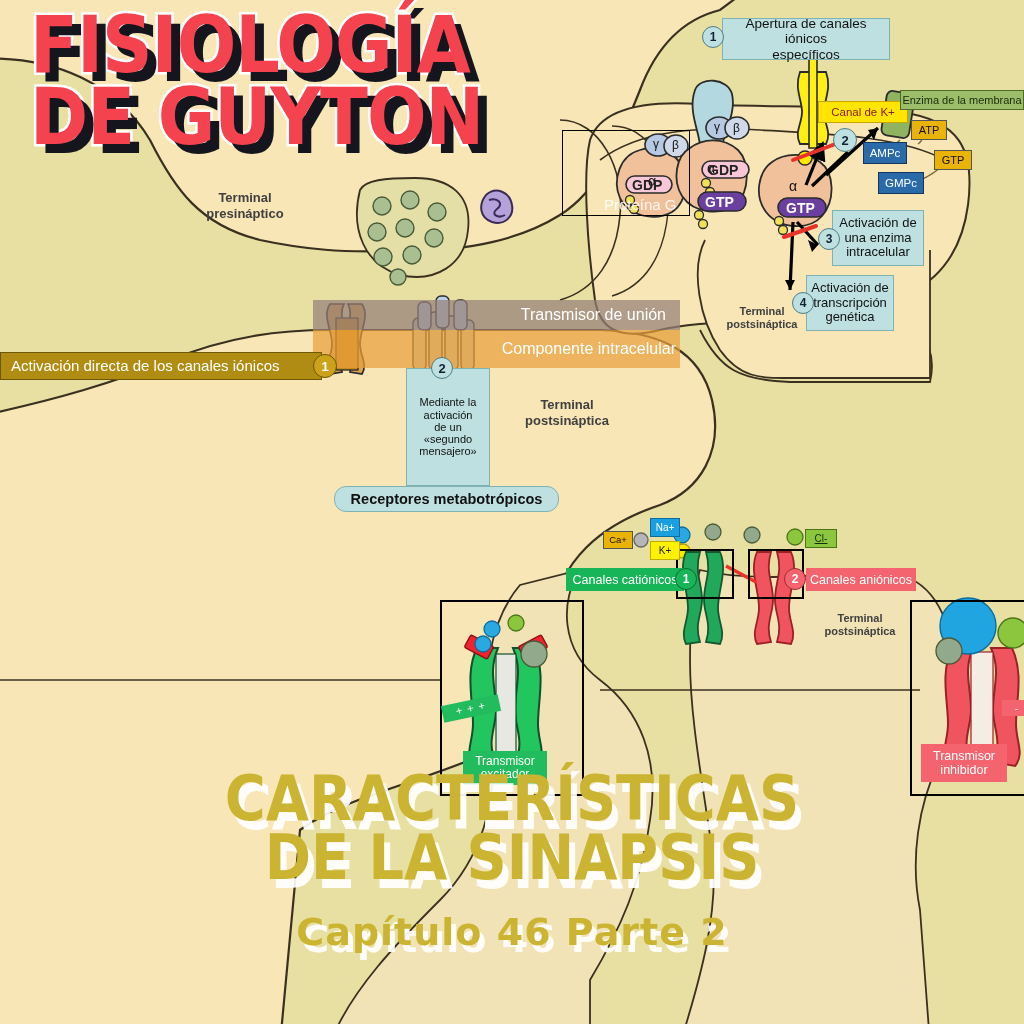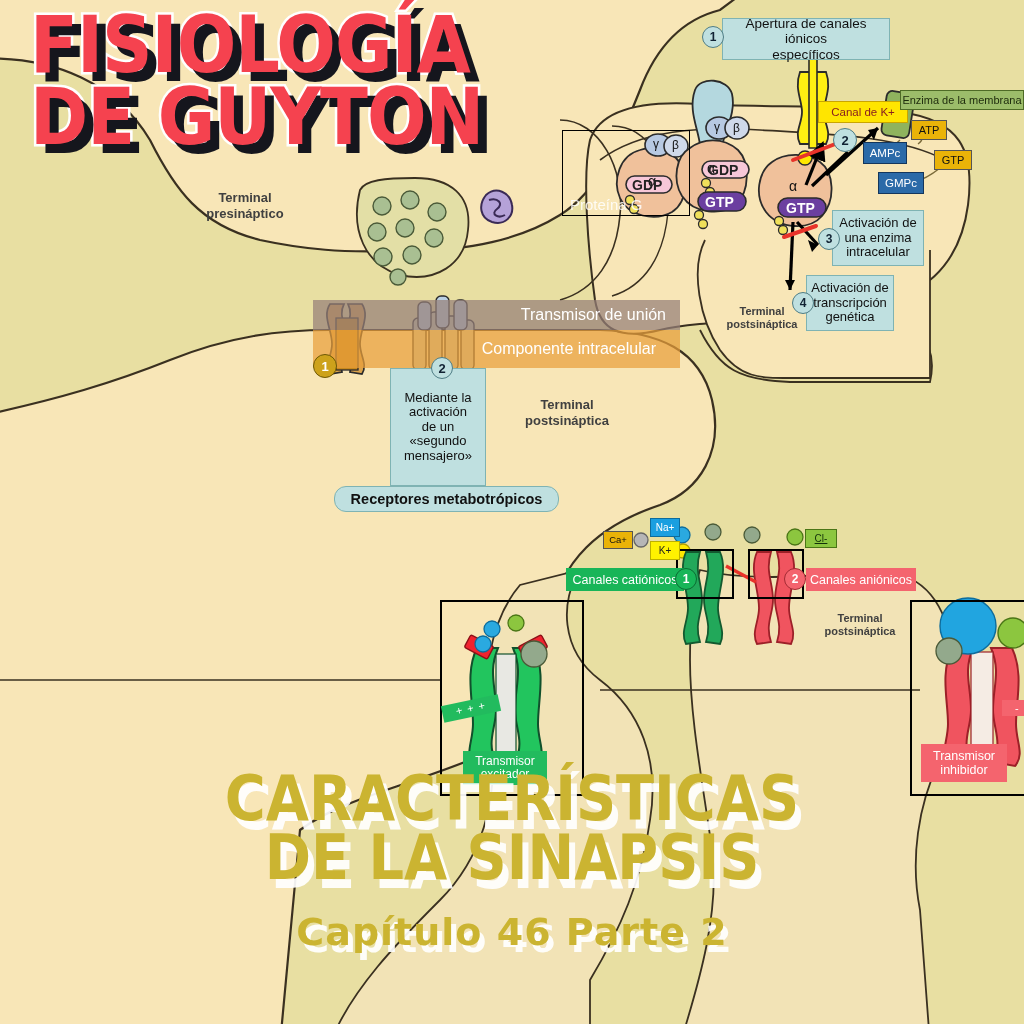--- a/index.html
+++ b/index.html
@@ -307,21 +307,21 @@
                  L 993 762 C 1003 742 993 728 993 710 C 993 686 1001 672 991 648 Z" fill="#f0545f" stroke="#9c2028" stroke-width="2"></path>
         <rect x="971" y="652" width="22" height="108" fill="#f5ece4" stroke="#9c2028" stroke-width="1.2"></rect>
         <circle cx="968" cy="626" r="28" fill="#21a5e0" stroke="#0d6c9c" stroke-width="1.4"></circle>
         <circle cx="1013" cy="633" r="15" fill="#8cc63f" stroke="#4a7516" stroke-width="1.4"></circle>
         <circle cx="949" cy="651" r="13" fill="#93a98c" stroke="#4a5a38" stroke-width="1.3"></circle>
       </g>
     </g>
   </svg>
 
   <div class="frame thin" style="left:562px;top:130px;width:128px;height:86px;"></div>
-  <div class="pg-label" style="left:570px;top:196px;font-size:15px;">Proteína G</div>
+  <div class="pg-label" style="left:604px;top:196px;font-size:15px;">Proteína G</div>
 
   <div class="frame" style="left:676px;top:549px;width:58px;height:50px;"></div>
   <div class="frame" style="left:748px;top:549px;width:56px;height:50px;"></div>
 
   <div class="frame" style="left:440px;top:600px;width:144px;height:196px;"></div>
   <div class="frame" style="left:910px;top:600px;width:176px;height:196px;"></div>
 
   <div class="title-top" style="left:30px;top:10px;font-size:78px;">
     <div>FISIOLOGÍA</div>
     <div>DE GUYTON</div>
@@ -370,27 +370,28 @@
   <div class="abs" style="left:733px;top:121px;font-size:12px;color:#111;">β</div>
   <div class="abs" style="left:708px;top:162px;font-size:14px;color:#222;font-weight:bold;">GDP</div>
   <div class="abs" style="left:705px;top:194px;font-size:14px;color:#fff;font-weight:bold;">GTP</div>
 
   <div class="abs" style="left:789px;top:178px;font-size:14px;color:#111;">α</div>
   <div class="abs" style="left:786px;top:200px;font-size:14px;color:#fff;font-weight:bold;">GTP</div>
 
   <div class="band union" style="left:313px;top:300px;width:367px;height:30px;justify-content:flex-end;padding-right:14px;">
     <span style="font-size:16px;">Transmisor de unión</span>
   </div>
-  <div class="band intra" style="left:313px;top:330px;width:367px;height:38px;justify-content:flex-end;padding-right:24px;">
+  <div class="band intra" style="left:313px;top:330px;width:367px;height:38px;justify-content:flex-end;padding-right:4px;">
     <span style="font-size:16px;">Componente intracelular</span>
   </div>
 
+  <div class="chip gold" style="left:0px;top:352px;width:322px;height:28px;font-size:15px;justify-content:flex-start;padding-left:10px;">Activación directa de los canales iónicos</div>
   <div class="num gold" style="left:313px;top:354px;width:24px;height:24px;font-size:13px;">1</div>
 
-  <div class="chip teal" style="left:390px;top:368px;width:96px;height:118px;font-size:13px;">Mediante la
+  <div class="chip teal" style="left:406px;top:368px;width:84px;height:118px;font-size:11px;">Mediante la
 activación
 de un
 «segundo
 mensajero»</div>
   <div class="num teal" style="left:431px;top:357px;width:22px;height:22px;font-size:13px;">2</div>
   <div class="chip teal" style="left:334px;top:486px;width:225px;height:26px;font-size:14.5px;font-weight:bold;border-radius:12px;">Receptores metabotrópicos</div>
 
   <div class="chip grey" style="left:603px;top:531px;width:30px;height:18px;font-size:9.5px;">Ca+</div>
   <div class="chip nab" style="left:650px;top:518px;width:30px;height:19px;font-size:10px;">Na+</div>
   <div class="chip kplus" style="left:650px;top:541px;width:30px;height:19px;font-size:10px;">K+</div>

